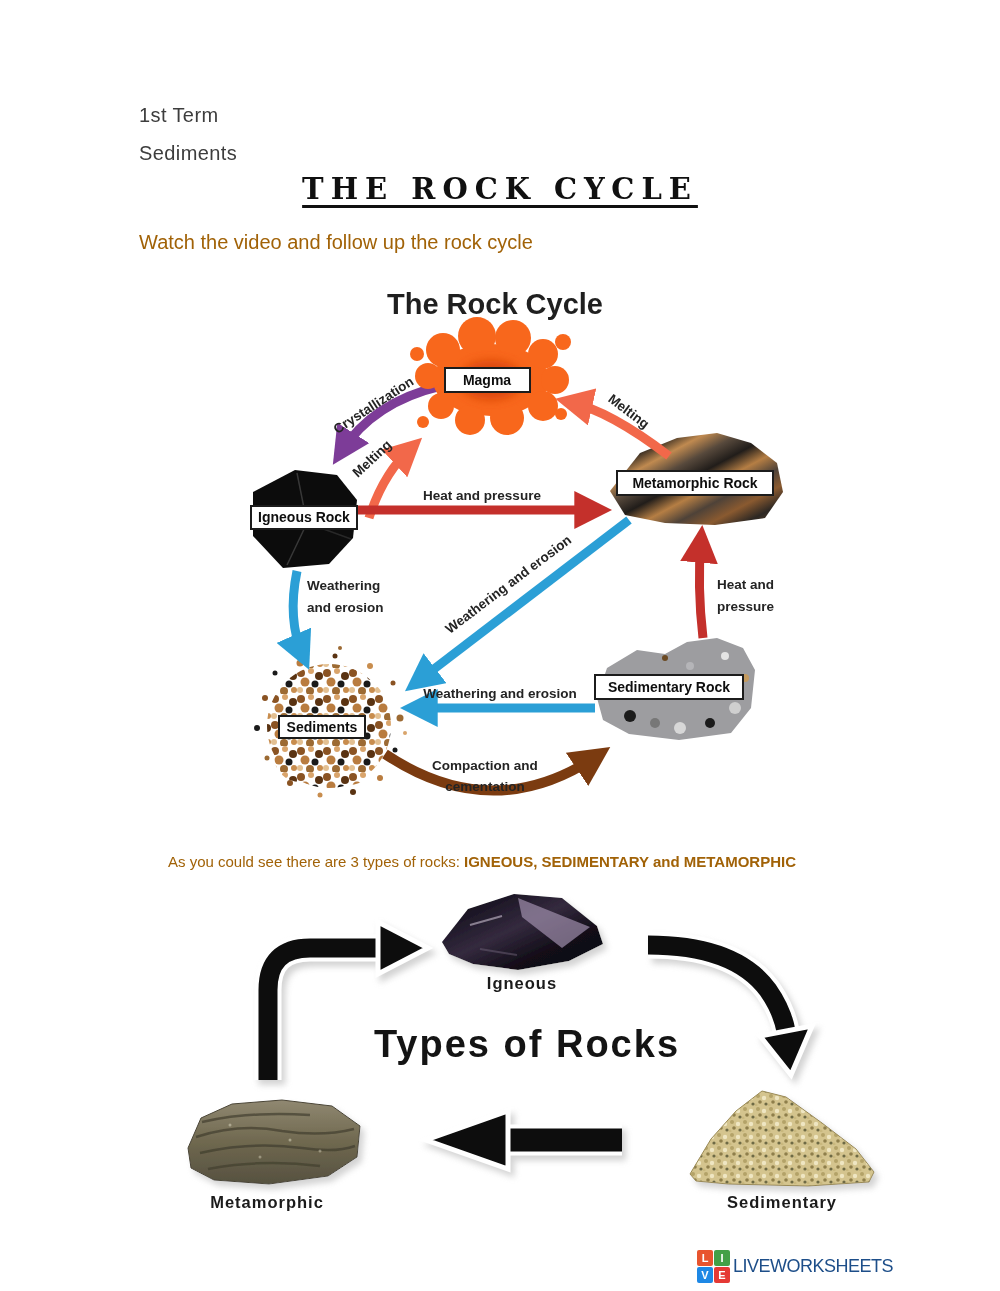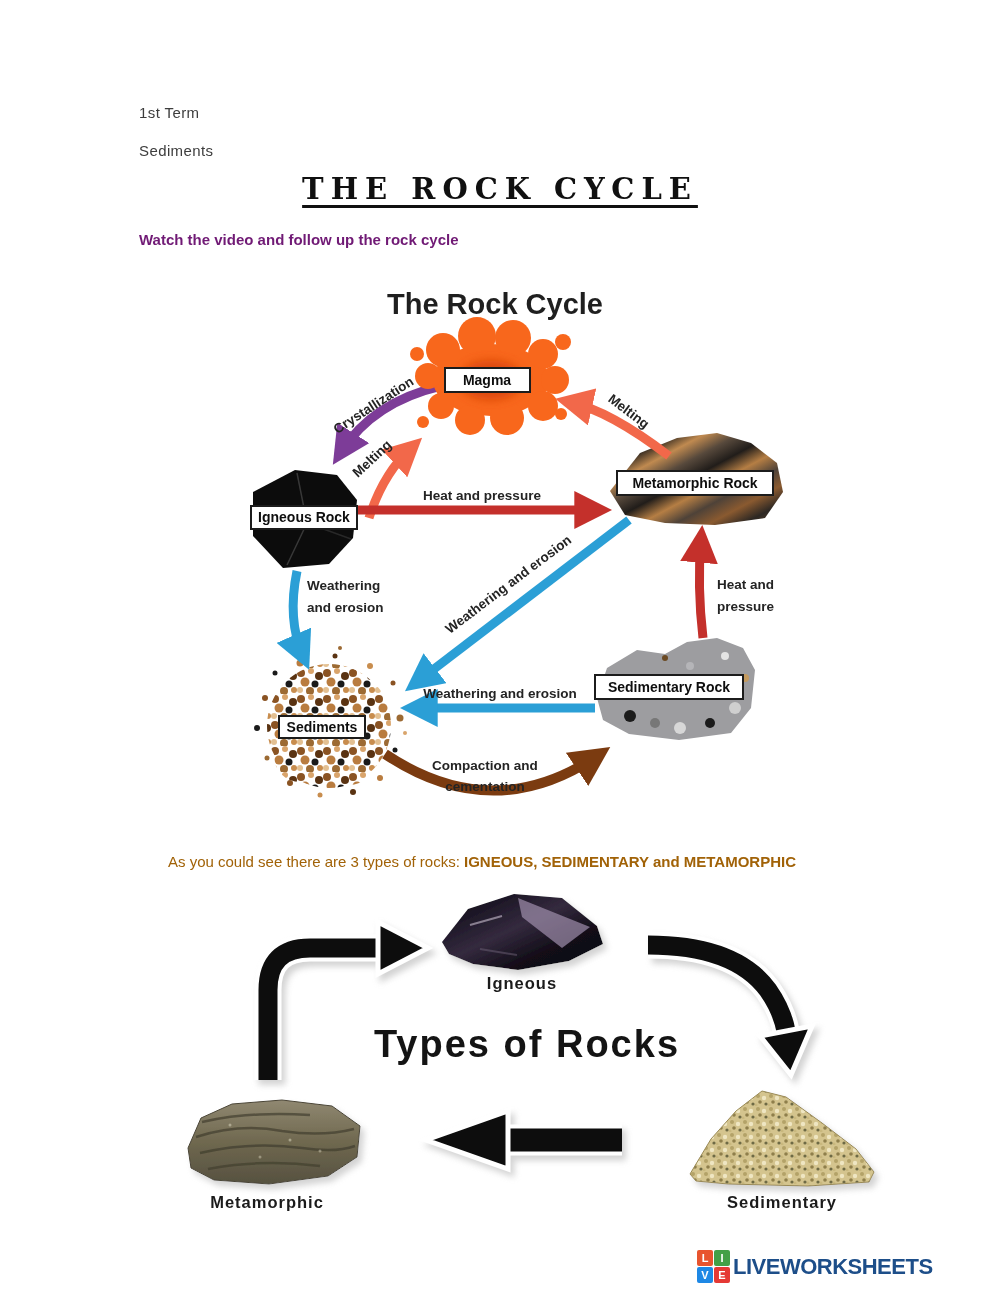--- a/index.html
+++ b/index.html
@@ -1,35 +1,35 @@
 <!DOCTYPE html>
 <html><head>
 <meta charset="utf-8">
 <style>
   *{margin:0;padding:0;box-sizing:border-box}
   html,body{background:#fff}
   body{width:1000px;height:1291px;position:relative;font-family:"Liberation Sans",sans-serif;color:#222;overflow:hidden}
   .abs{position:absolute}
-  .meta{font-size:15px;color:#3d3d3d;letter-spacing:.4px}
+  .meta{font-size:20px;color:#3d3d3d;letter-spacing:.4px}
   .doc-title{left:0;width:1000px;text-align:center;top:172px;font-family:"DejaVu Serif",serif;font-weight:bold;font-size:29px;letter-spacing:7px;color:#101010;text-decoration:underline;text-decoration-thickness:3px;text-underline-offset:6px}
-  .instruction{left:139px;top:231px;font-weight:bold;font-size:15px;color:#701a75}
+  .instruction{left:139px;top:231px;font-weight:normal;font-size:20px;color:#a16207}
   .note{left:168px;top:853px;font-size:15px;color:#a16207}
   .note b{font-weight:bold}
   svg text{font-family:"Liberation Sans",sans-serif}
   .cyc-title{font-size:29px;font-weight:bold;text-anchor:middle;fill:#1f1f1f}
   .albl{font-size:13.5px;font-weight:bold;fill:#242424}
   .amid{text-anchor:middle}
   .nlabel{font-size:14px;font-weight:bold;fill:#0e0e0e;text-anchor:middle}
   .nbox{fill:#ffffff;stroke:#1c1c1c;stroke-width:2}
   .t2-title{font-size:38px;font-weight:bold;letter-spacing:2px;text-anchor:middle;fill:#141414}
   .t2-lbl{font-size:16.5px;font-weight:bold;letter-spacing:1px;text-anchor:middle;fill:#1b1b1b}
   .logo{left:697px;top:1250px;display:flex;align-items:center;gap:3px}
   .logo-grid{display:grid;grid-template-columns:16px 16px;grid-template-rows:16px 16px;gap:1px}
   .logo-grid span{color:#fff;font-size:11px;font-weight:bold;display:flex;align-items:center;justify-content:center;border-radius:2px}
-  .logo-brand{font-size:22px;font-weight:bold;letter-spacing:-.5px;line-height:33px}
+  .logo-brand{font-size:18px;font-weight:normal;letter-spacing:-.5px;line-height:33px}
 </style>
 </head>
 <body>
 
 <div class="abs meta" style="left:139px;top:104px">1st Term</div>
 <div class="abs meta" style="left:139px;top:142px">Sediments</div>
 <div class="abs doc-title">THE ROCK CYCLE</div>
 <div class="abs instruction">Watch the video and follow up the rock cycle</div>
 
 <svg class="abs" style="left:245px;top:278px" width="550" height="525" viewBox="0 0 550 525">

